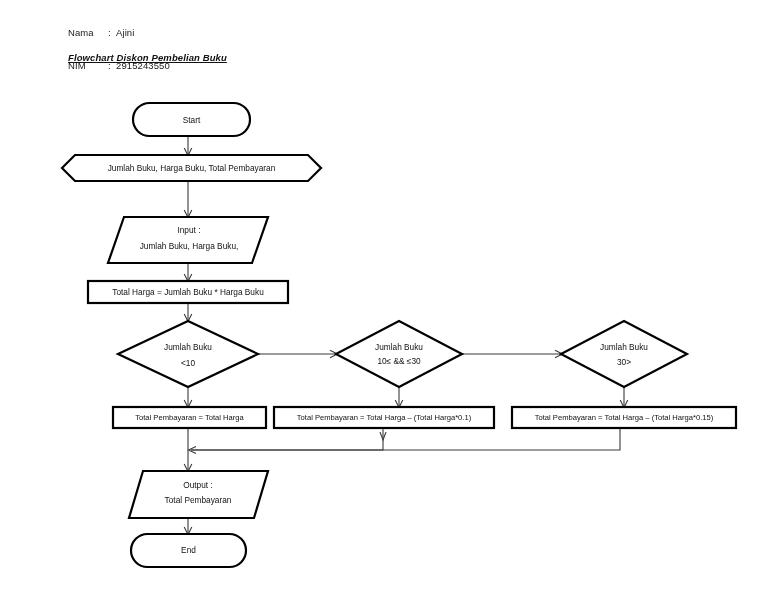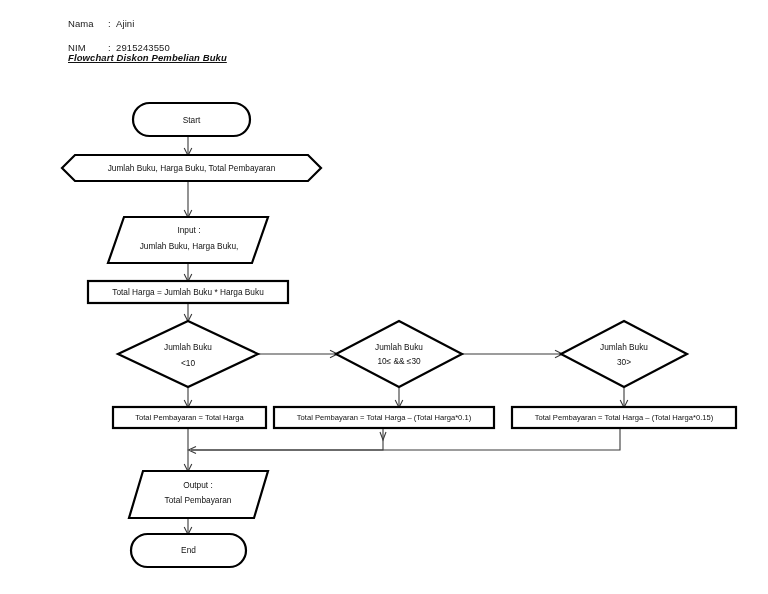--- a/index.html
+++ b/index.html
@@ -40,20 +40,21 @@
     width: 40px;
     flex: 0 0 40px;
   }
   .hdr-sep {
     display: inline-block;
     width: 8px;
     flex: 0 0 8px;
   }
   .hdr-value {
     white-space: pre;
+    margin-top: 9px;
   }
   .doc-title {
     position: absolute;
     left: 68px;
     top: 52px;
     font-size: 9.5px;
     font-weight: bold;
     font-style: italic;
     text-decoration: underline;
     color: #111111;

